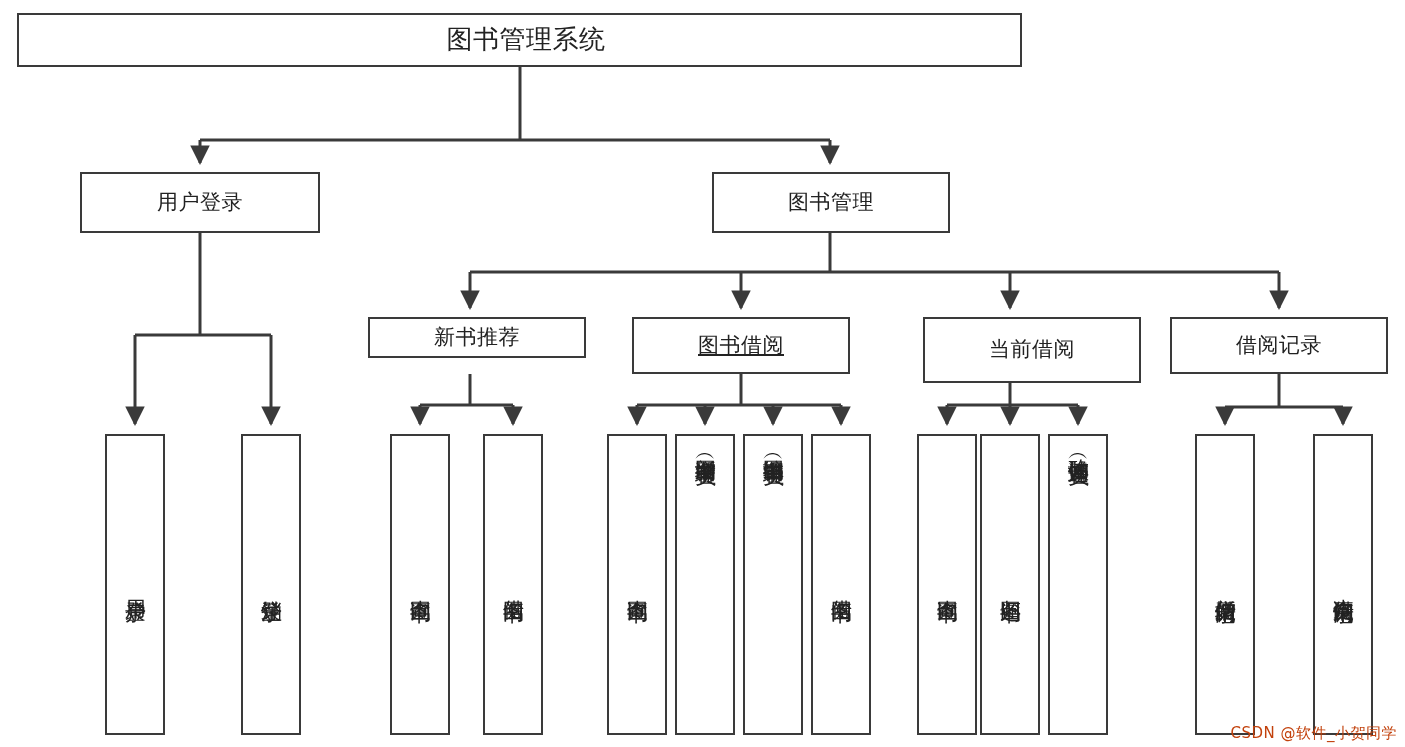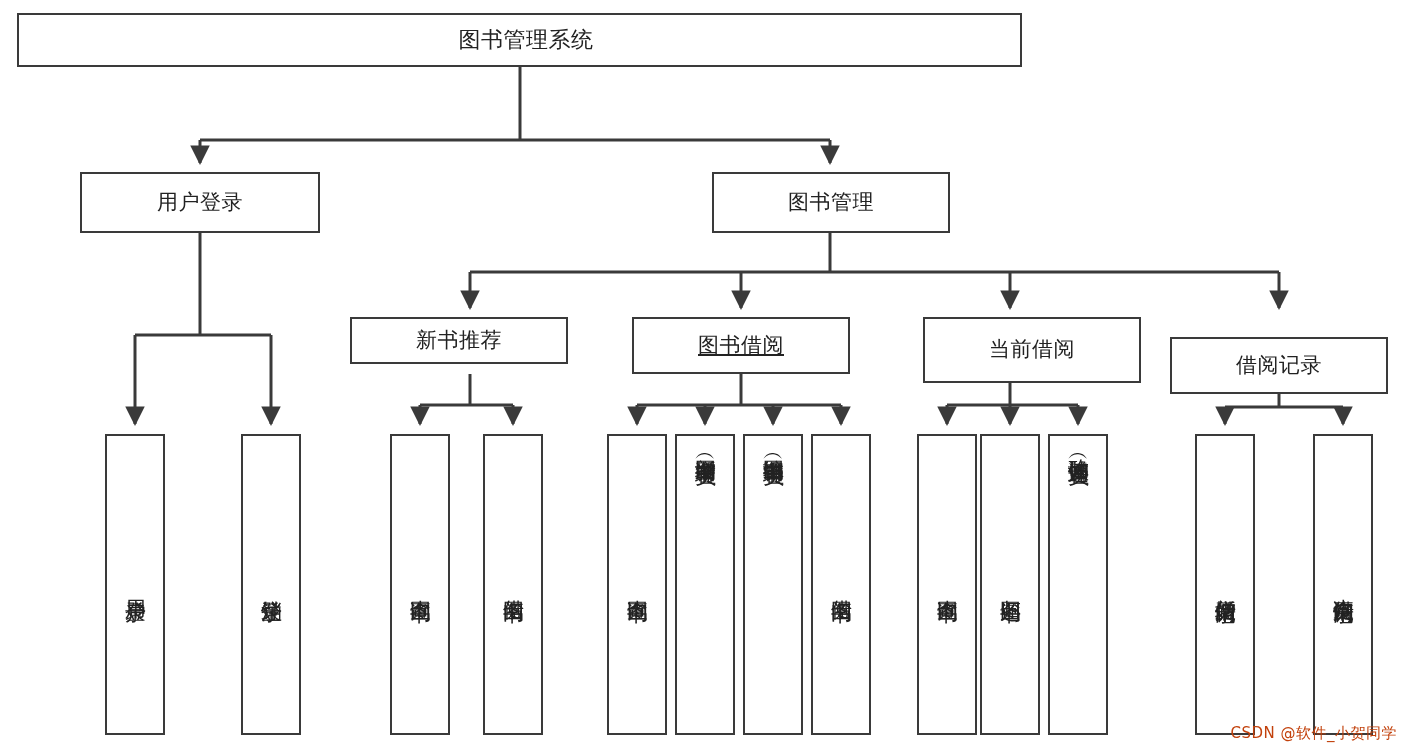--- a/index.html
+++ b/index.html
@@ -35,21 +35,21 @@
     align-items: center;
     justify-content: center;
     color: #222222;
   }
   .node.horiz {
     font-size: 21px;
     letter-spacing: 0.5px;
     line-height: 1.2;
   }
   .node.root {
-    font-size: 22px;
+    font-size: 26px;
     padding-left: 13px;
   }
   .node.vert {
     align-items: center;
     justify-content: center;
     padding: 6px 0;
   }
   .node.vert .vtext {
     writing-mode: vertical-rl;
     text-orientation: upright;
@@ -131,30 +131,30 @@
     <span>图书管理系统</span>
   </div>
 
   <div class="node horiz" style="left:80px; top:172px; width:240px; height:61px;">
     <span>用户登录</span>
   </div>
   <div class="node horiz" style="left:712px; top:172px; width:238px; height:61px;">
     <span>图书管理</span>
   </div>
 
-  <div class="node horiz" style="left:350px; top:317px; width:218px; height:47px;">
+  <div class="node horiz" style="left:368px; top:317px; width:218px; height:41px;">
     <span>新书推荐</span>
   </div>
   <div class="node horiz" style="left:632px; top:317px; width:218px; height:57px;text-decoration:underline;">
     <span>图书借阅</span>
   </div>
   <div class="node horiz" style="left:923px; top:317px; width:218px; height:66px;text-align:right;">
     <span>当前借阅</span>
   </div>
-  <div class="node horiz" style="left:1170px; top:317px; width:218px; height:57px;margin-top:20px;">
+  <div class="node horiz" style="left:1170px; top:317px; width:218px; height:57px;">
     <span>借阅记录</span>
   </div>
 
   <div class="node vert" style="left:105px; top:434px; width:60px; height:301px;">
     <span class="vtext">用户登录</span>
   </div>
   <div class="node vert" style="left:241px; top:434px; width:60px; height:301px;">
     <span class="vtext">注销登录</span>
   </div>
 

